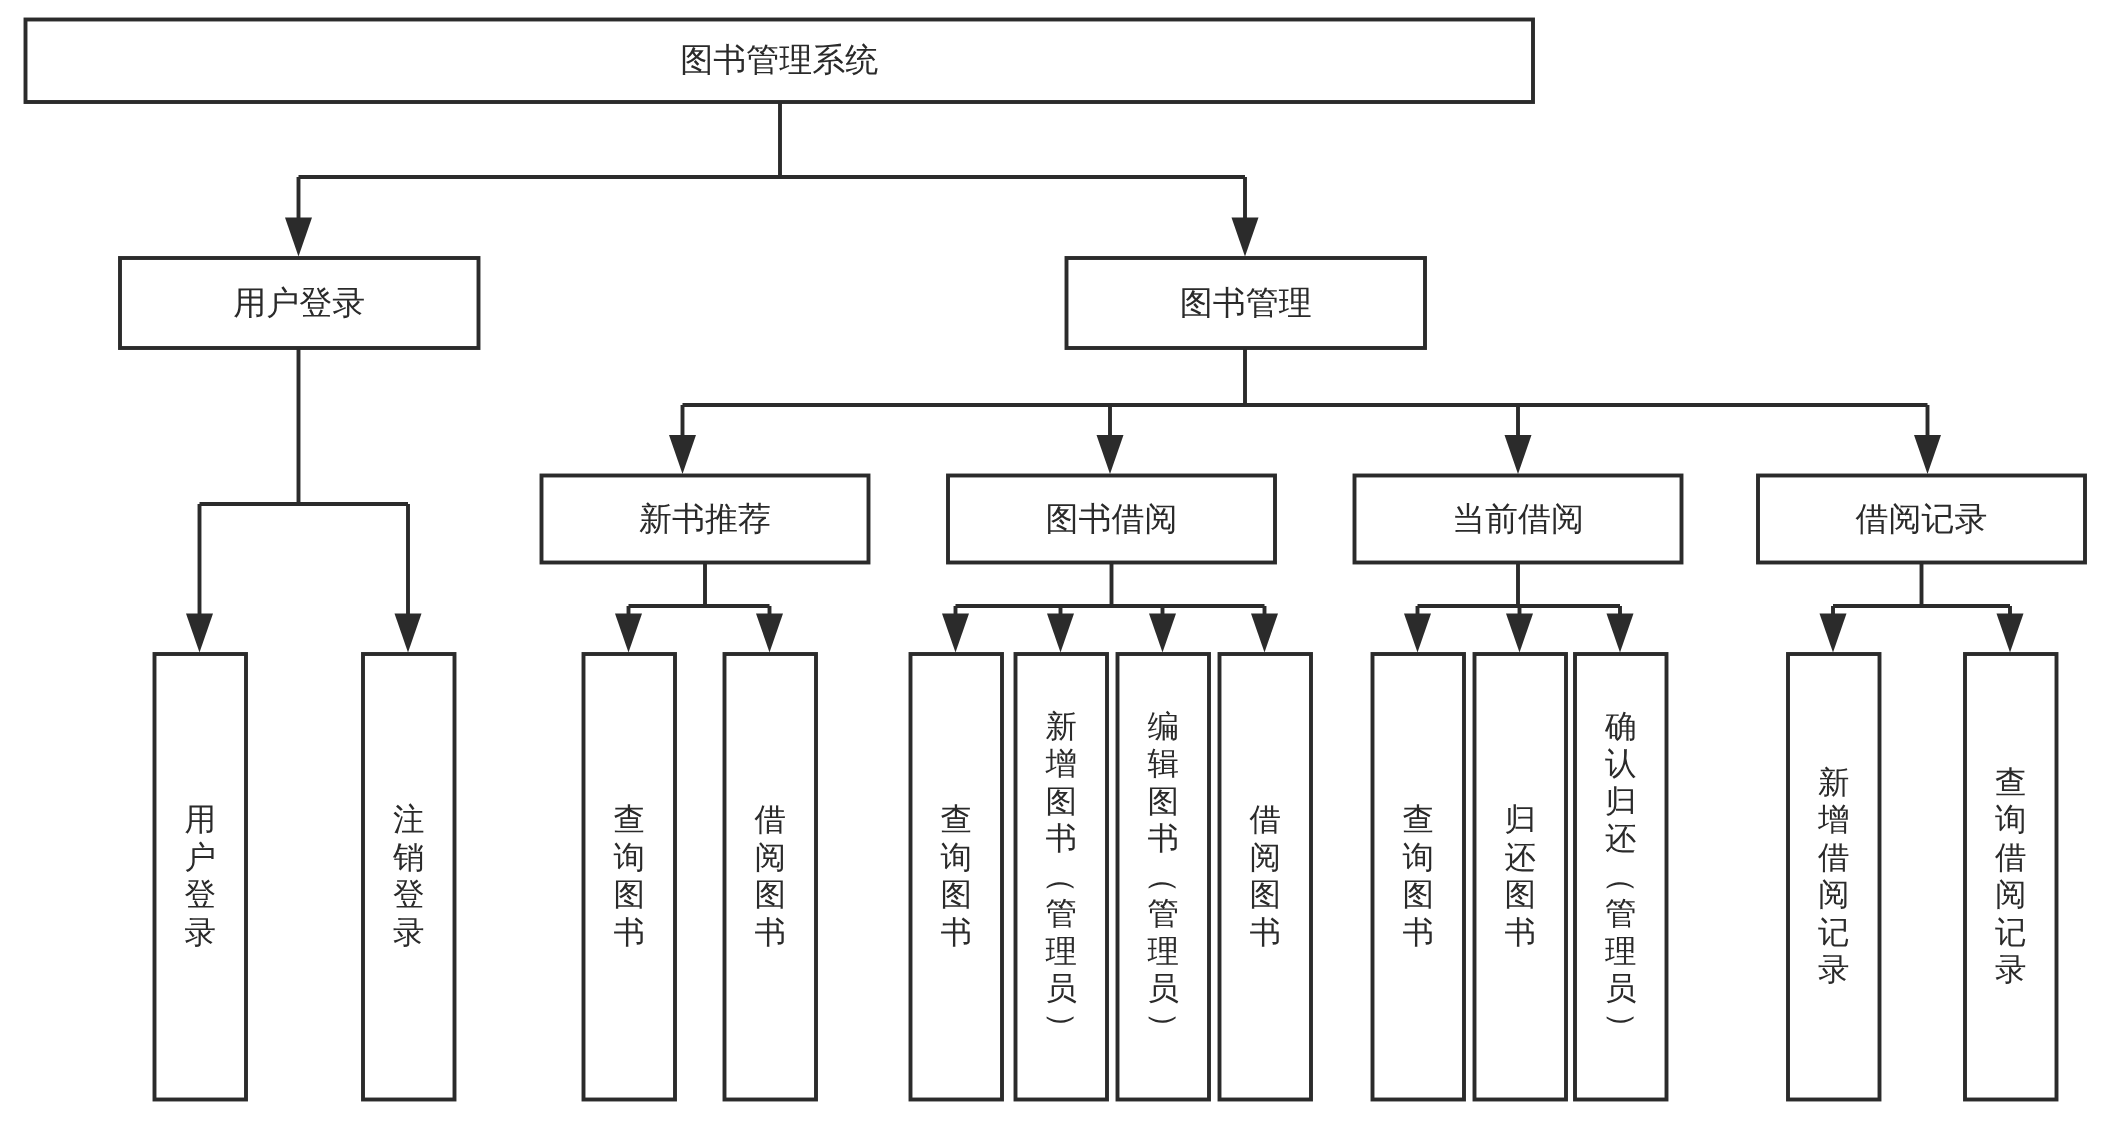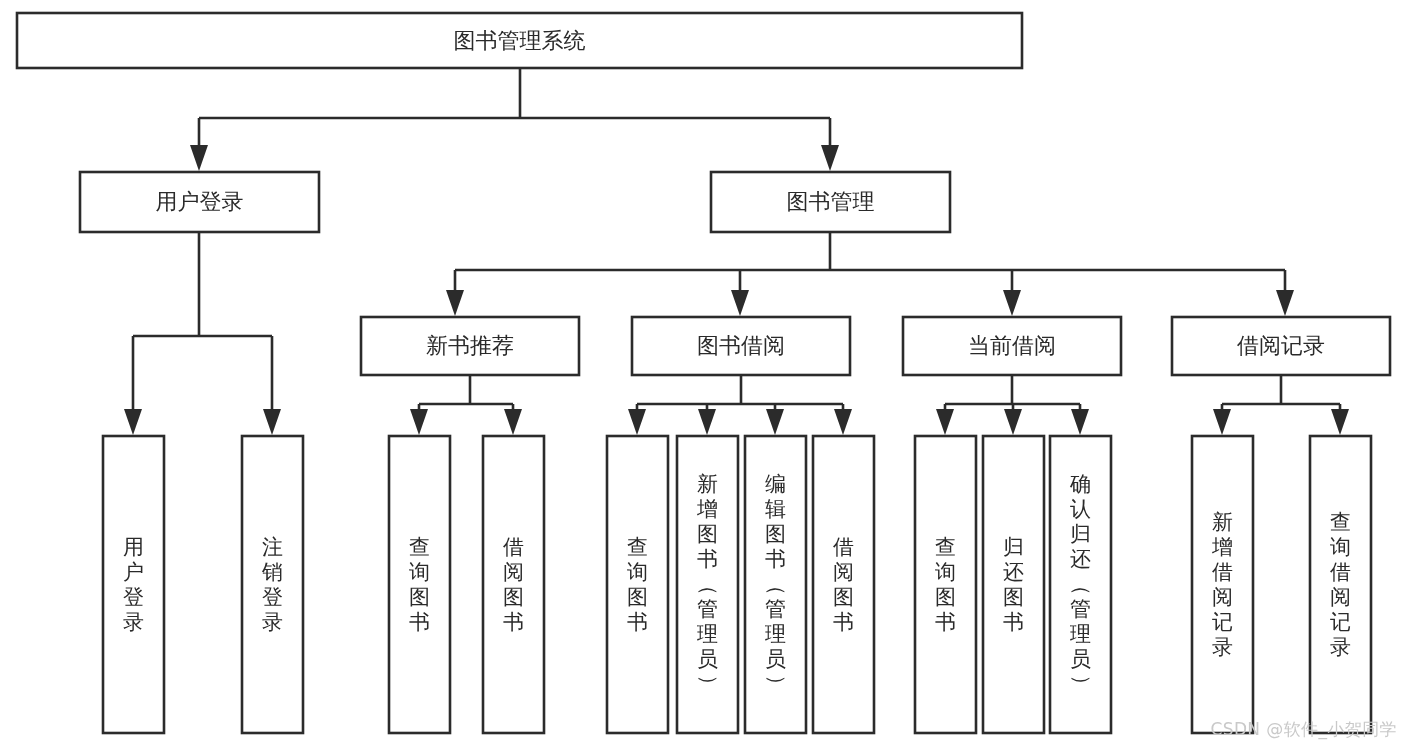--- a/index.html
+++ b/index.html
@@ -277,14 +277,13 @@
           <rect x="1310" y="436" width="61" height="297" class="node-box"></rect>
           <text x="1340.5" y="528.5" class="leaf-char">查</text>
           <text x="1340.5" y="553.5" class="leaf-char">询</text>
           <text x="1340.5" y="578.5" class="leaf-char">借</text>
           <text x="1340.5" y="603.5" class="leaf-char">阅</text>
           <text x="1340.5" y="628.5" class="leaf-char">记</text>
           <text x="1340.5" y="653.5" class="leaf-char">录</text>
         </g>
       </g>
   </svg>
-  <div class="watermark">CSDN @软件_小贺同学</div>
 </div>
 
 </body></html>

